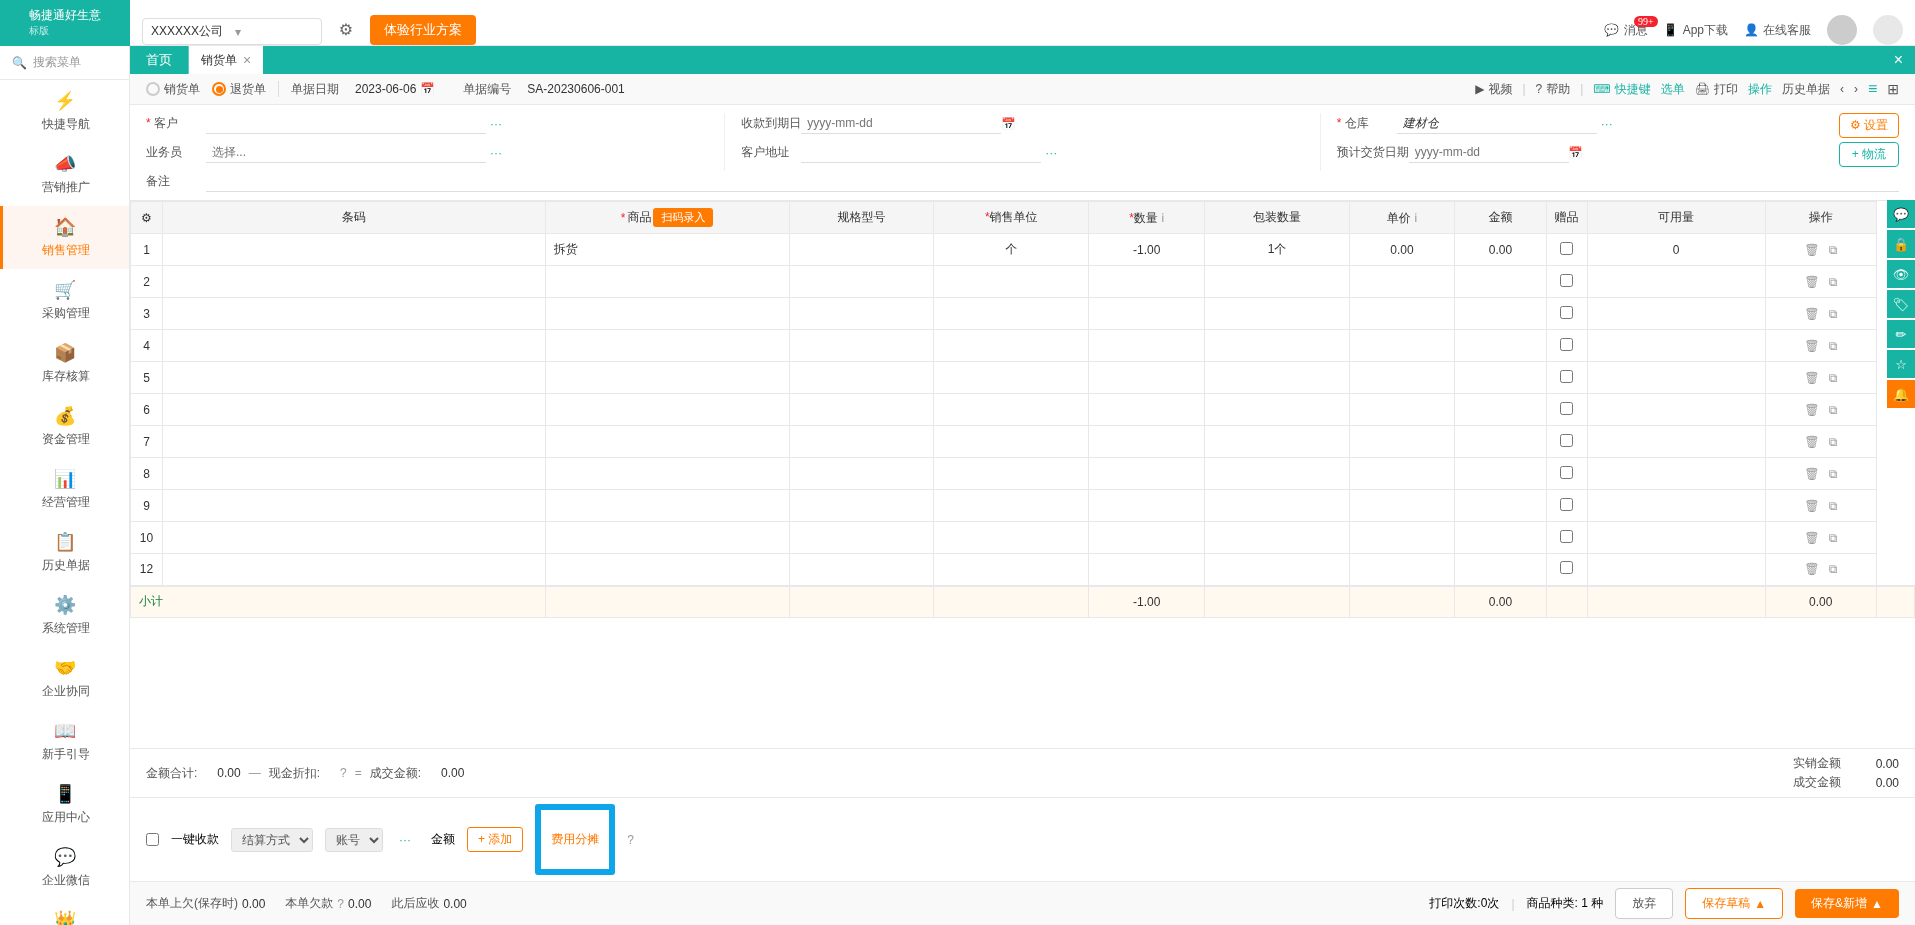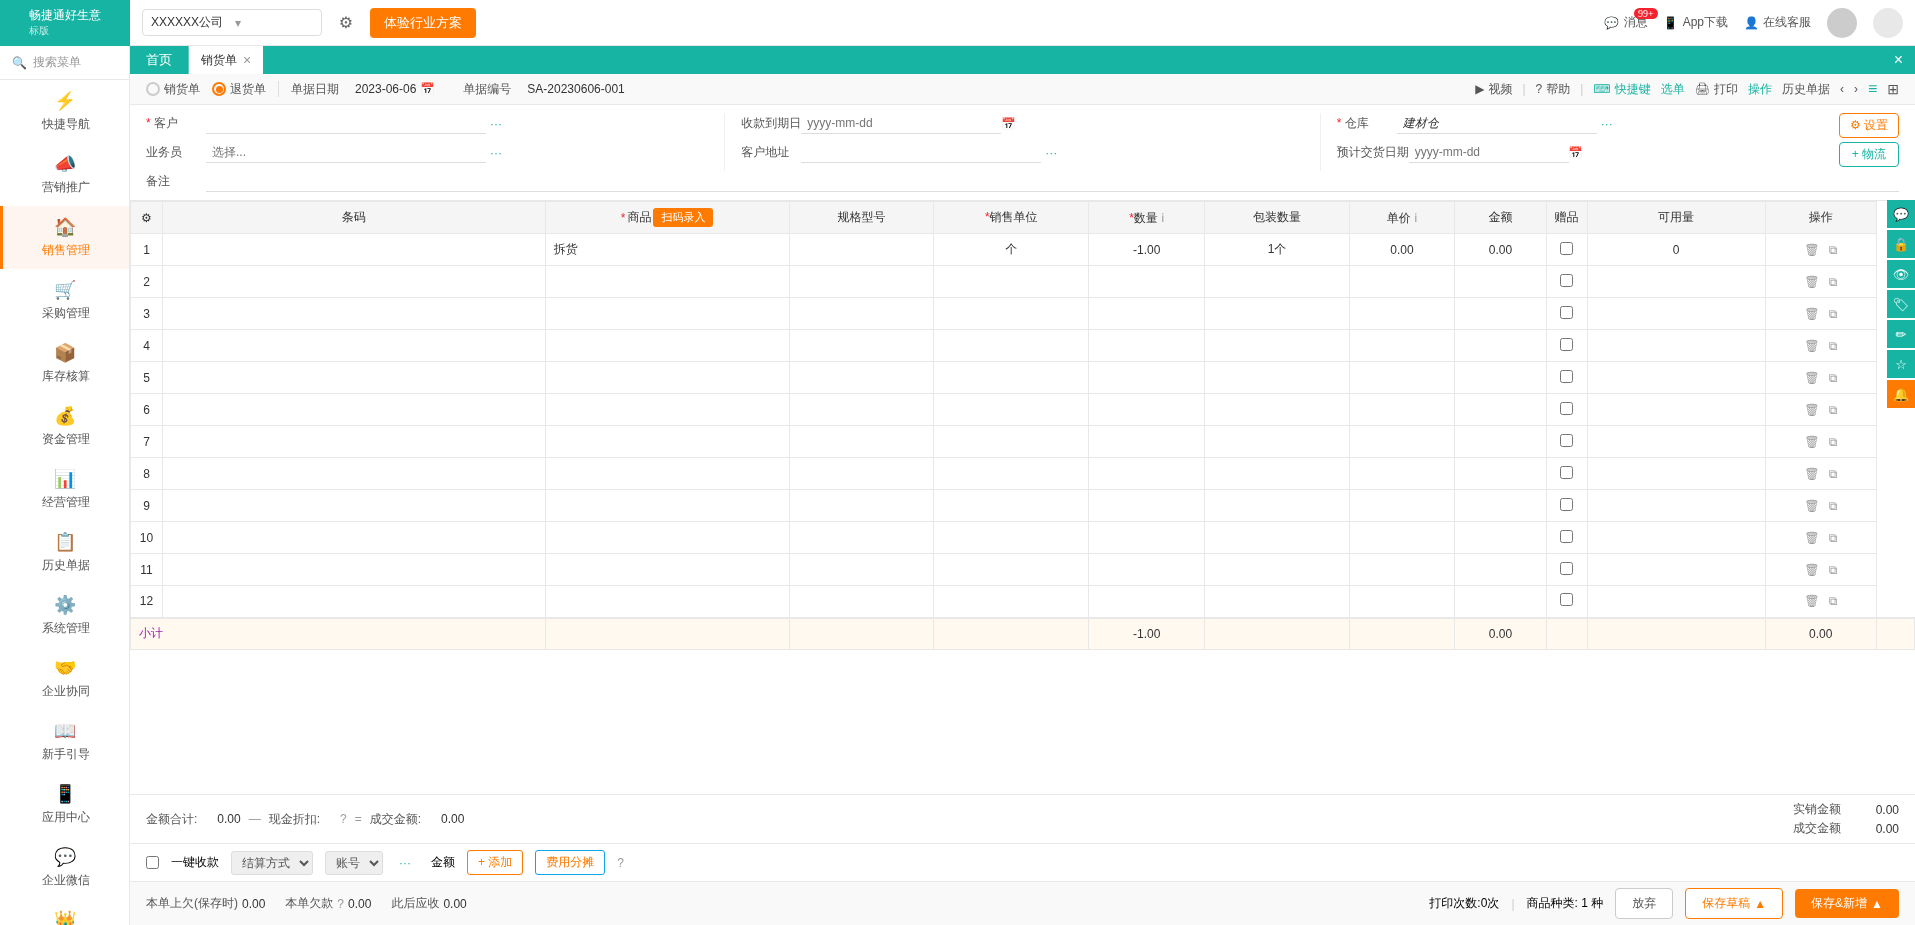--- a/index.html
+++ b/index.html
@@ -332,24 +332,24 @@
     .pay-add-btn {
       background: #fff;
       border: 1px solid #ff7a00;
       color: #ff7a00;
       border-radius: 3px;
       padding: 3px 10px;
       cursor: pointer;
     }
     .expenses-btn {
       background: #fff;
-      border: 1px solid #0ea5e9;
+      border: 6px solid #0ea5e9;
       color: #ff7a00;
       border-radius: 3px;
-      padding: 3px 10px;
+      padding: 21px 10px;
       cursor: pointer;
     }
 
     
     .footer-bar {
       background: #f9f9f9;
       border-top: 1px solid #e8e8e8;
       padding: 6px 16px;
       display: flex;
       align-items: center;
@@ -452,21 +452,21 @@
 
 <div class="app-header" style="height:46px; display:flex; flex-shrink:0;">
 
   <div class="brand-area">
     <div>
       <div class="brand-text">畅捷通好生意</div>
       <div class="brand-edition">标版</div>
     </div>
   </div>
 
-  <div class="top-header" style="flex:1;">
+  <div class="top-header" style="flex:1;align-items:flex-end;">
     <div class="company-selector">
       <span>XXXXXX公司</span>
       <span class="chevron">▾</span>
     </div>
     <button class="gear-btn">⚙</button>
     <button class="trial-btn">体验行业方案</button>
     <div class="header-right">
       <div class="header-right-item">
         <span>💬</span>
         <span>消息</span>
@@ -859,57 +859,40 @@
     <td></td>
     <td></td>
     <td class="checkbox-cell"><input type="checkbox" style=""></td>
     <td></td>
     <td style="white-space:nowrap;">
       <span style="cursor:pointer;color:#999;margin-right:6px;">🗑</span>
       <span style="cursor:pointer;color:#999;">⧉</span>
     </td>
   </tr>
             <tr>
-    <td class="row-num">11</td>
-    <td><input style="border: none; outline: none; width: 100%; background: transparent;"></td>
-    <td style="text-align:left;"></td>
-    <td></td>
-    <td></td>
-    <td class=""></td>
-    <td></td>
-    <td></td>
-    <td></td>
-    <td class="checkbox-cell"><input type="checkbox" style=""></td>
-    <td></td>
-    <td style="white-space:nowrap;">
-      <span style="cursor:pointer;color:#999;margin-right:6px;">🗑</span>
-      <span style="cursor:pointer;color:#999;">⧉</span>
-    </td>
-  </tr>
-            <tr>
     <td class="row-num">12</td>
     <td><input style="border: none; outline: none; width: 100%; background: transparent;"></td>
     <td style="text-align:left;"></td>
     <td></td>
     <td></td>
     <td class=""></td>
     <td></td>
     <td></td>
     <td></td>
     <td class="checkbox-cell"><input type="checkbox" style=""></td>
     <td></td>
     <td style="white-space:nowrap;">
       <span style="cursor:pointer;color:#999;margin-right:6px;">🗑</span>
       <span style="cursor:pointer;color:#999;">⧉</span>
     </td>
   </tr>
           </tbody>
         <tfoot>
           <tr class="subtotal-row">
-            <td colspan="2" style="text-align:left; padding-left:8px; color:#a21caf;">小计</td>
+            <td colspan="2" style="text-align:left; padding-left:8px; color:#15803d;">小计</td>
             <td></td>
             <td></td>
             <td></td>
             <td class="negative">-1.00</td>
             <td></td>
             <td></td>
             <td>0.00</td>
             <td></td>
             <td></td>
             <td>0.00</td>

